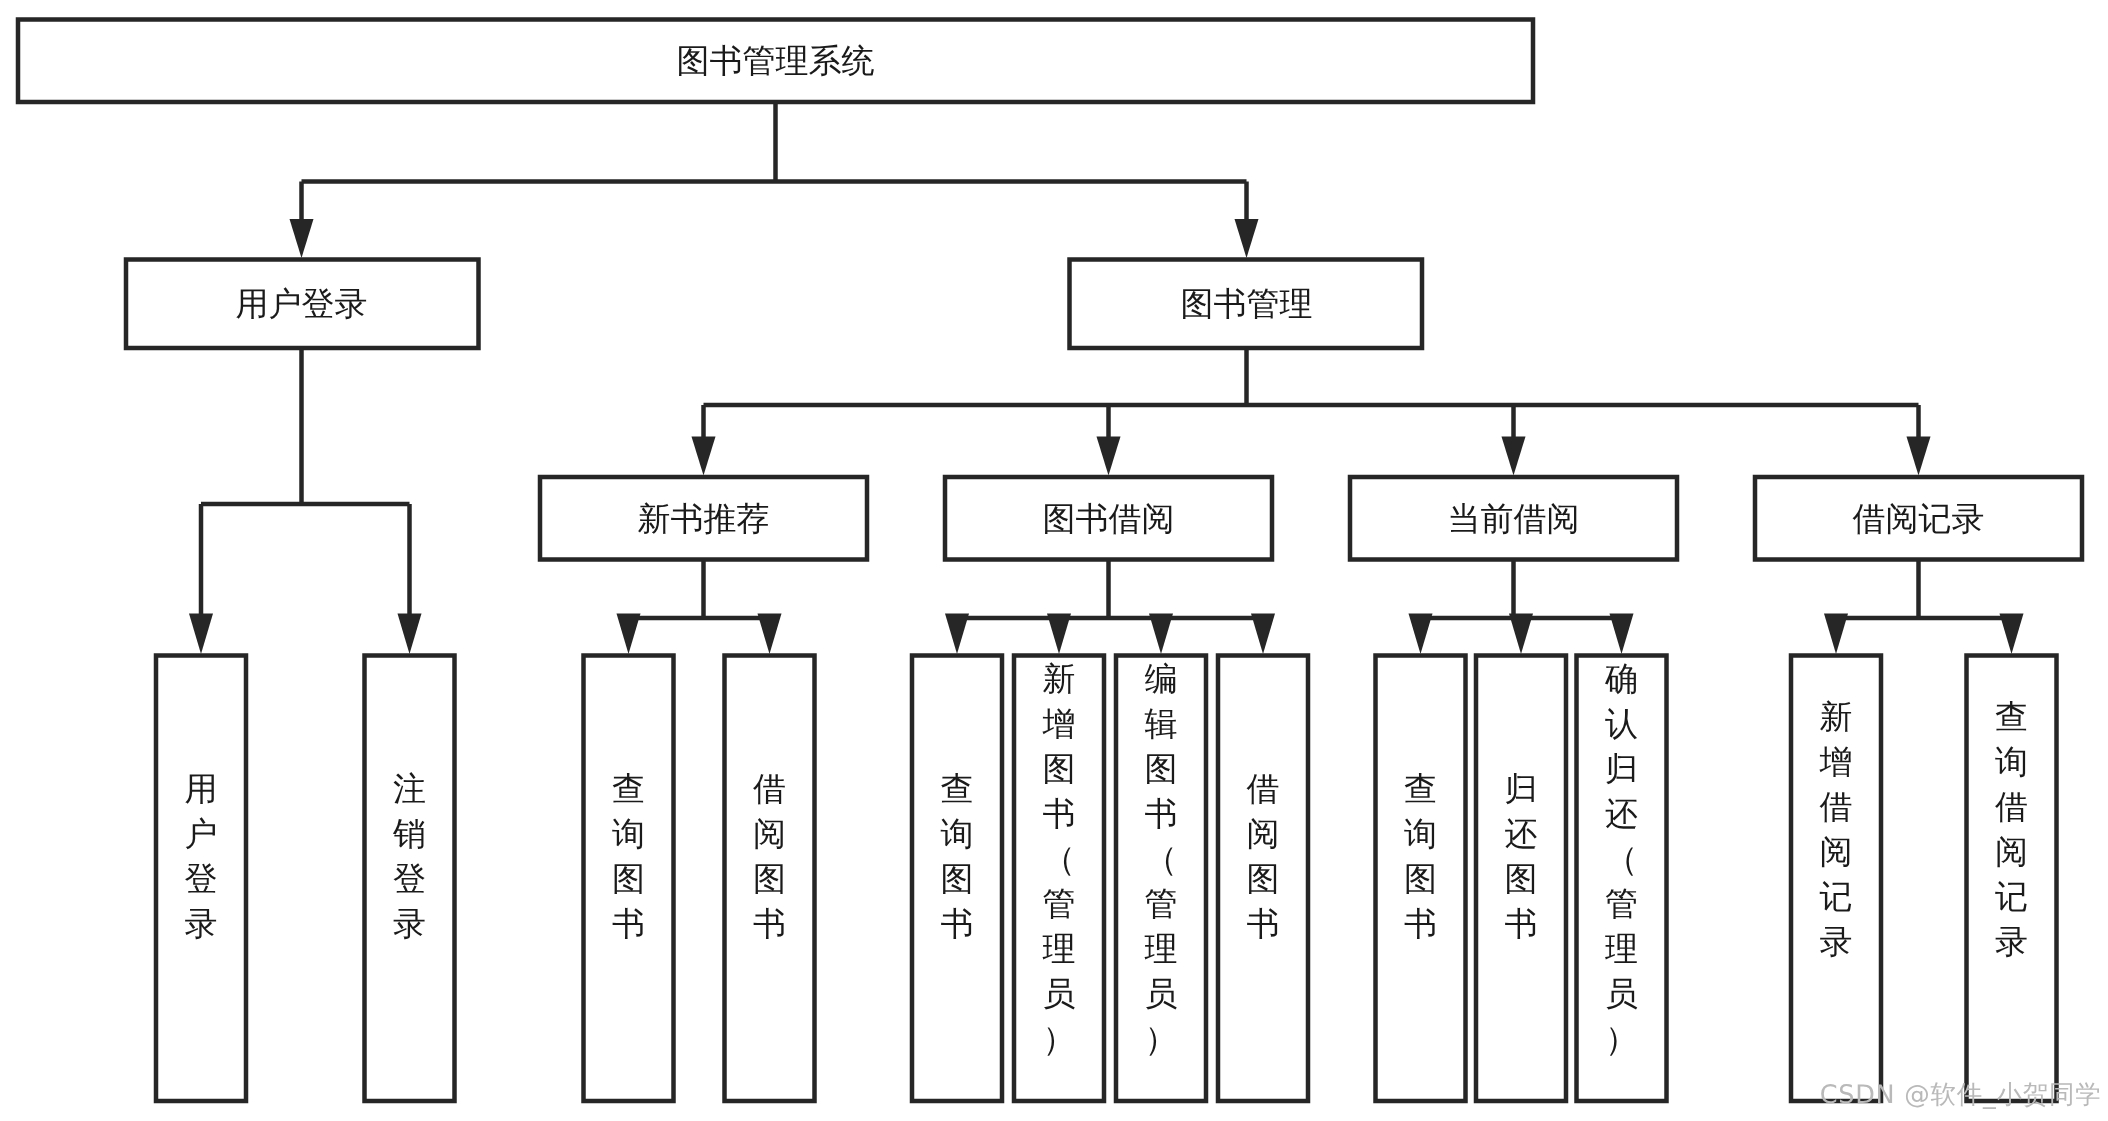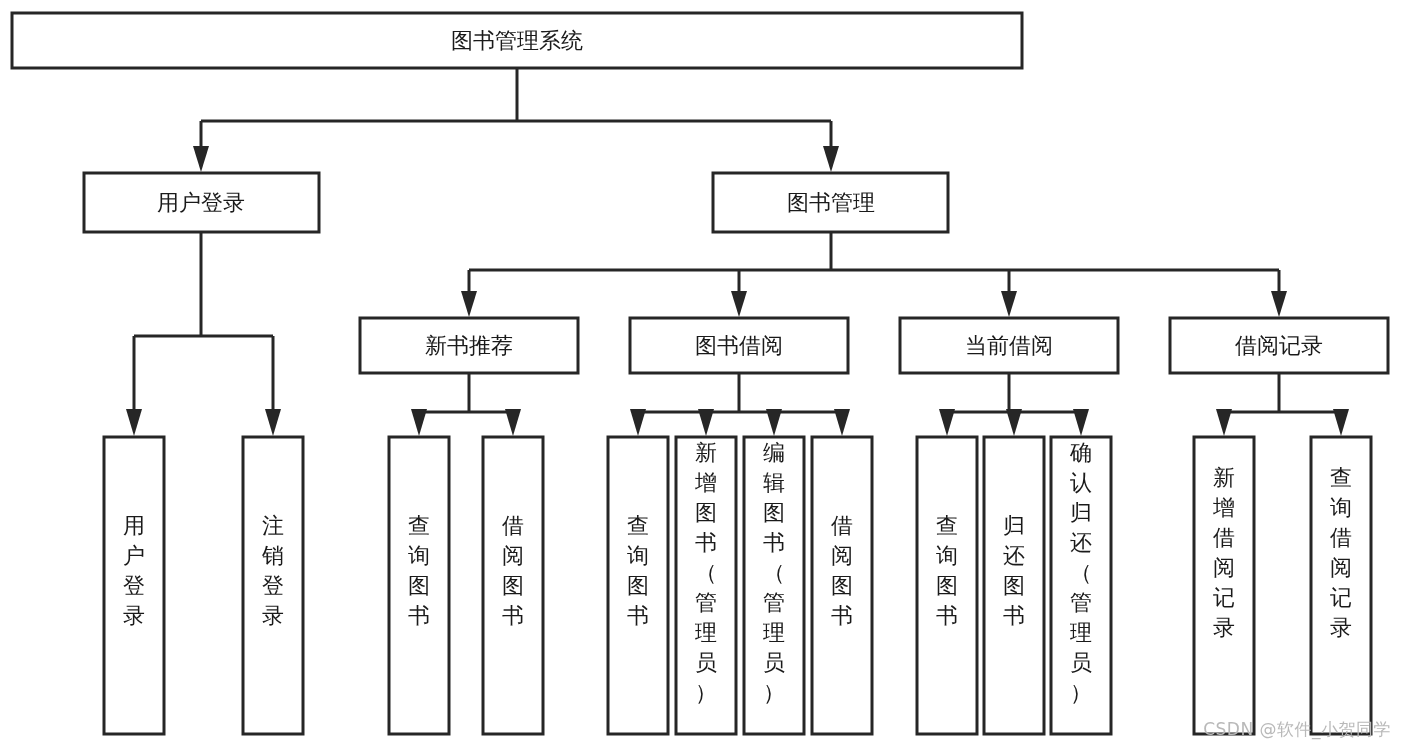--- a/index.html
+++ b/index.html
@@ -51,21 +51,21 @@
     dominant-baseline: middle;
   }
   .node-label-v {
     font-family: "DejaVu Sans", "Liberation Sans", sans-serif;
     font-size: 22px;
     fill: #1a1a1a;
     text-anchor: middle;
   }
   .watermark-text {
     position: absolute;
-    right: 14px;
+    right: 4px;
     bottom: 6px;
     font-family: "DejaVu Sans", "Liberation Sans", sans-serif;
     font-size: 17px;
     color: #b9b9b9;
     white-space: nowrap;
     letter-spacing: 0.5px;
     user-select: none;
   }
 </style>
 </head>

